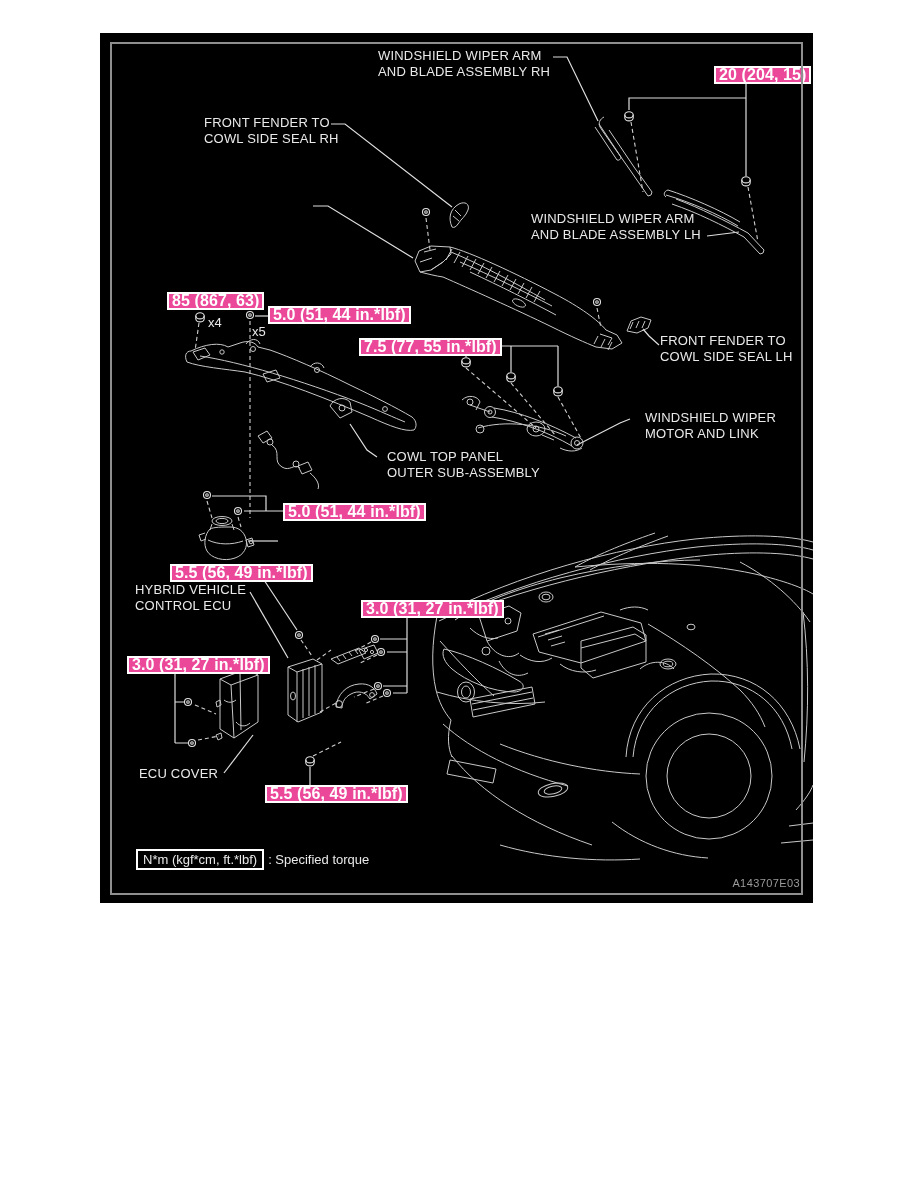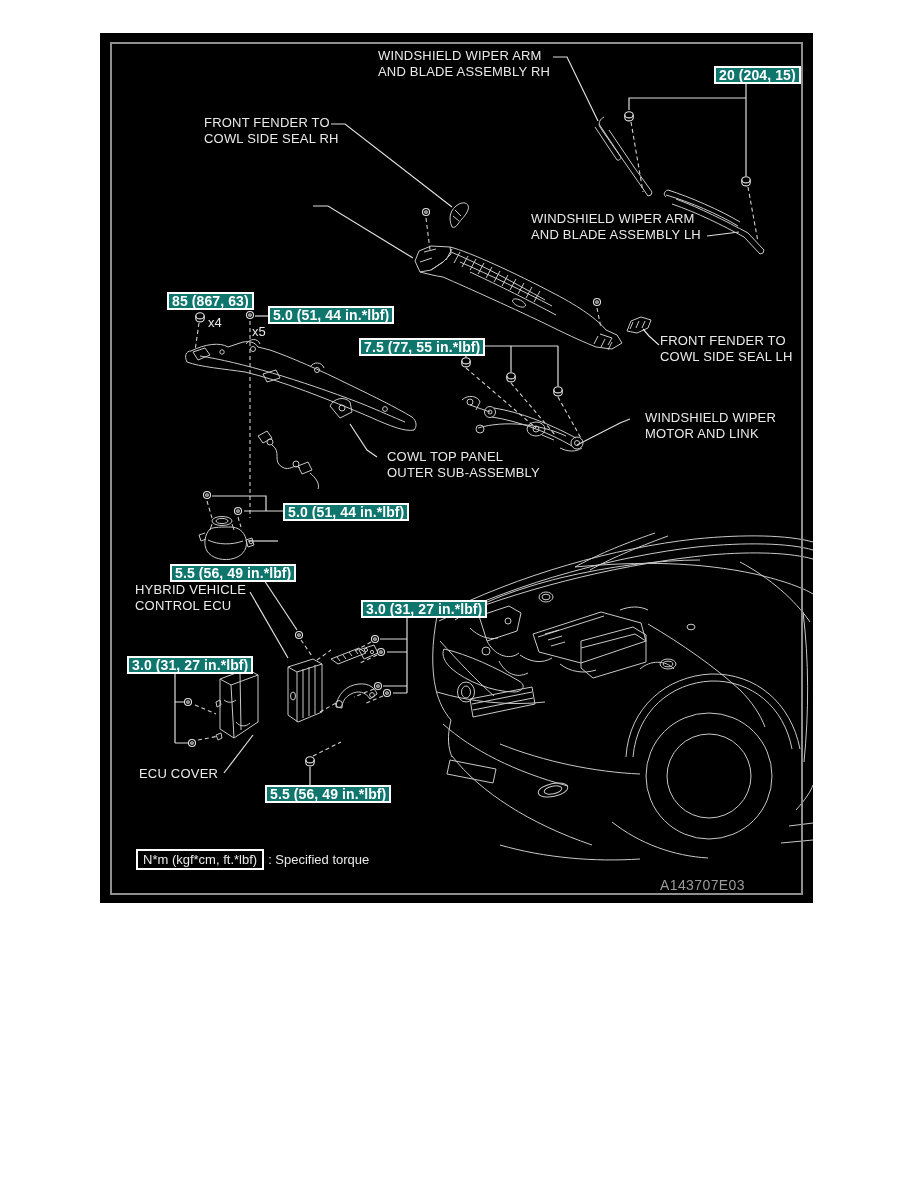--- a/index.html
+++ b/index.html
@@ -14,31 +14,31 @@
   .frame{
     position:absolute;left:10px;top:9px;width:689px;height:849px;
     border:2px solid #8f8f8f;pointer-events:none;
   }
   .art{position:absolute;left:0;top:0;width:713px;height:870px;}
   .lbl{
     position:absolute;color:#e9e9e9;font-size:13px;line-height:15.5px;
     letter-spacing:.2px;white-space:pre-line;
   }
   .spec{
-    position:absolute;color:#fff;font-size:14px;font-weight:bold;
-    border:2px solid #fff;background:#0f766e;padding:0 3px;line-height:14px;
+    position:absolute;color:#fff;font-size:16px;font-weight:bold;
+    border:2px solid #fff;background:#ec4899;padding:0 3px;line-height:14px;
     white-space:nowrap;letter-spacing:.1px;
   }
   .qty{position:absolute;color:#e9e9e9;font-size:13px;}
   .legend{position:absolute;display:flex;align-items:center;color:#e9e9e9;font-size:13px;margin-left:10px;}
   .legend-box{border:2px solid #fff;padding:1px 5px;white-space:nowrap;}
   .legend-text{margin-left:4px;white-space:nowrap;}
   .fig-code{
-    position:absolute;color:#9a9a9a;font-size:14px;letter-spacing:.4px;
-    width:140px;
+    position:absolute;color:#9a9a9a;font-size:11px;letter-spacing:.4px;
+    width:140px;text-align:right;
   }
   svg{display:block;}
   svg *{vector-effect:non-scaling-stroke;}
   .ln{stroke:#c8c8c8;stroke-width:1;fill:none;}
   .lead{stroke:#dedede;stroke-width:1.2;fill:none;}
   .dash{stroke:#cfcfcf;stroke-width:1.1;fill:none;stroke-dasharray:4 3;}
   .fast{stroke:#e2e2e2;stroke-width:1.1;fill:none;}
 </style>
 </head>
 <body>

